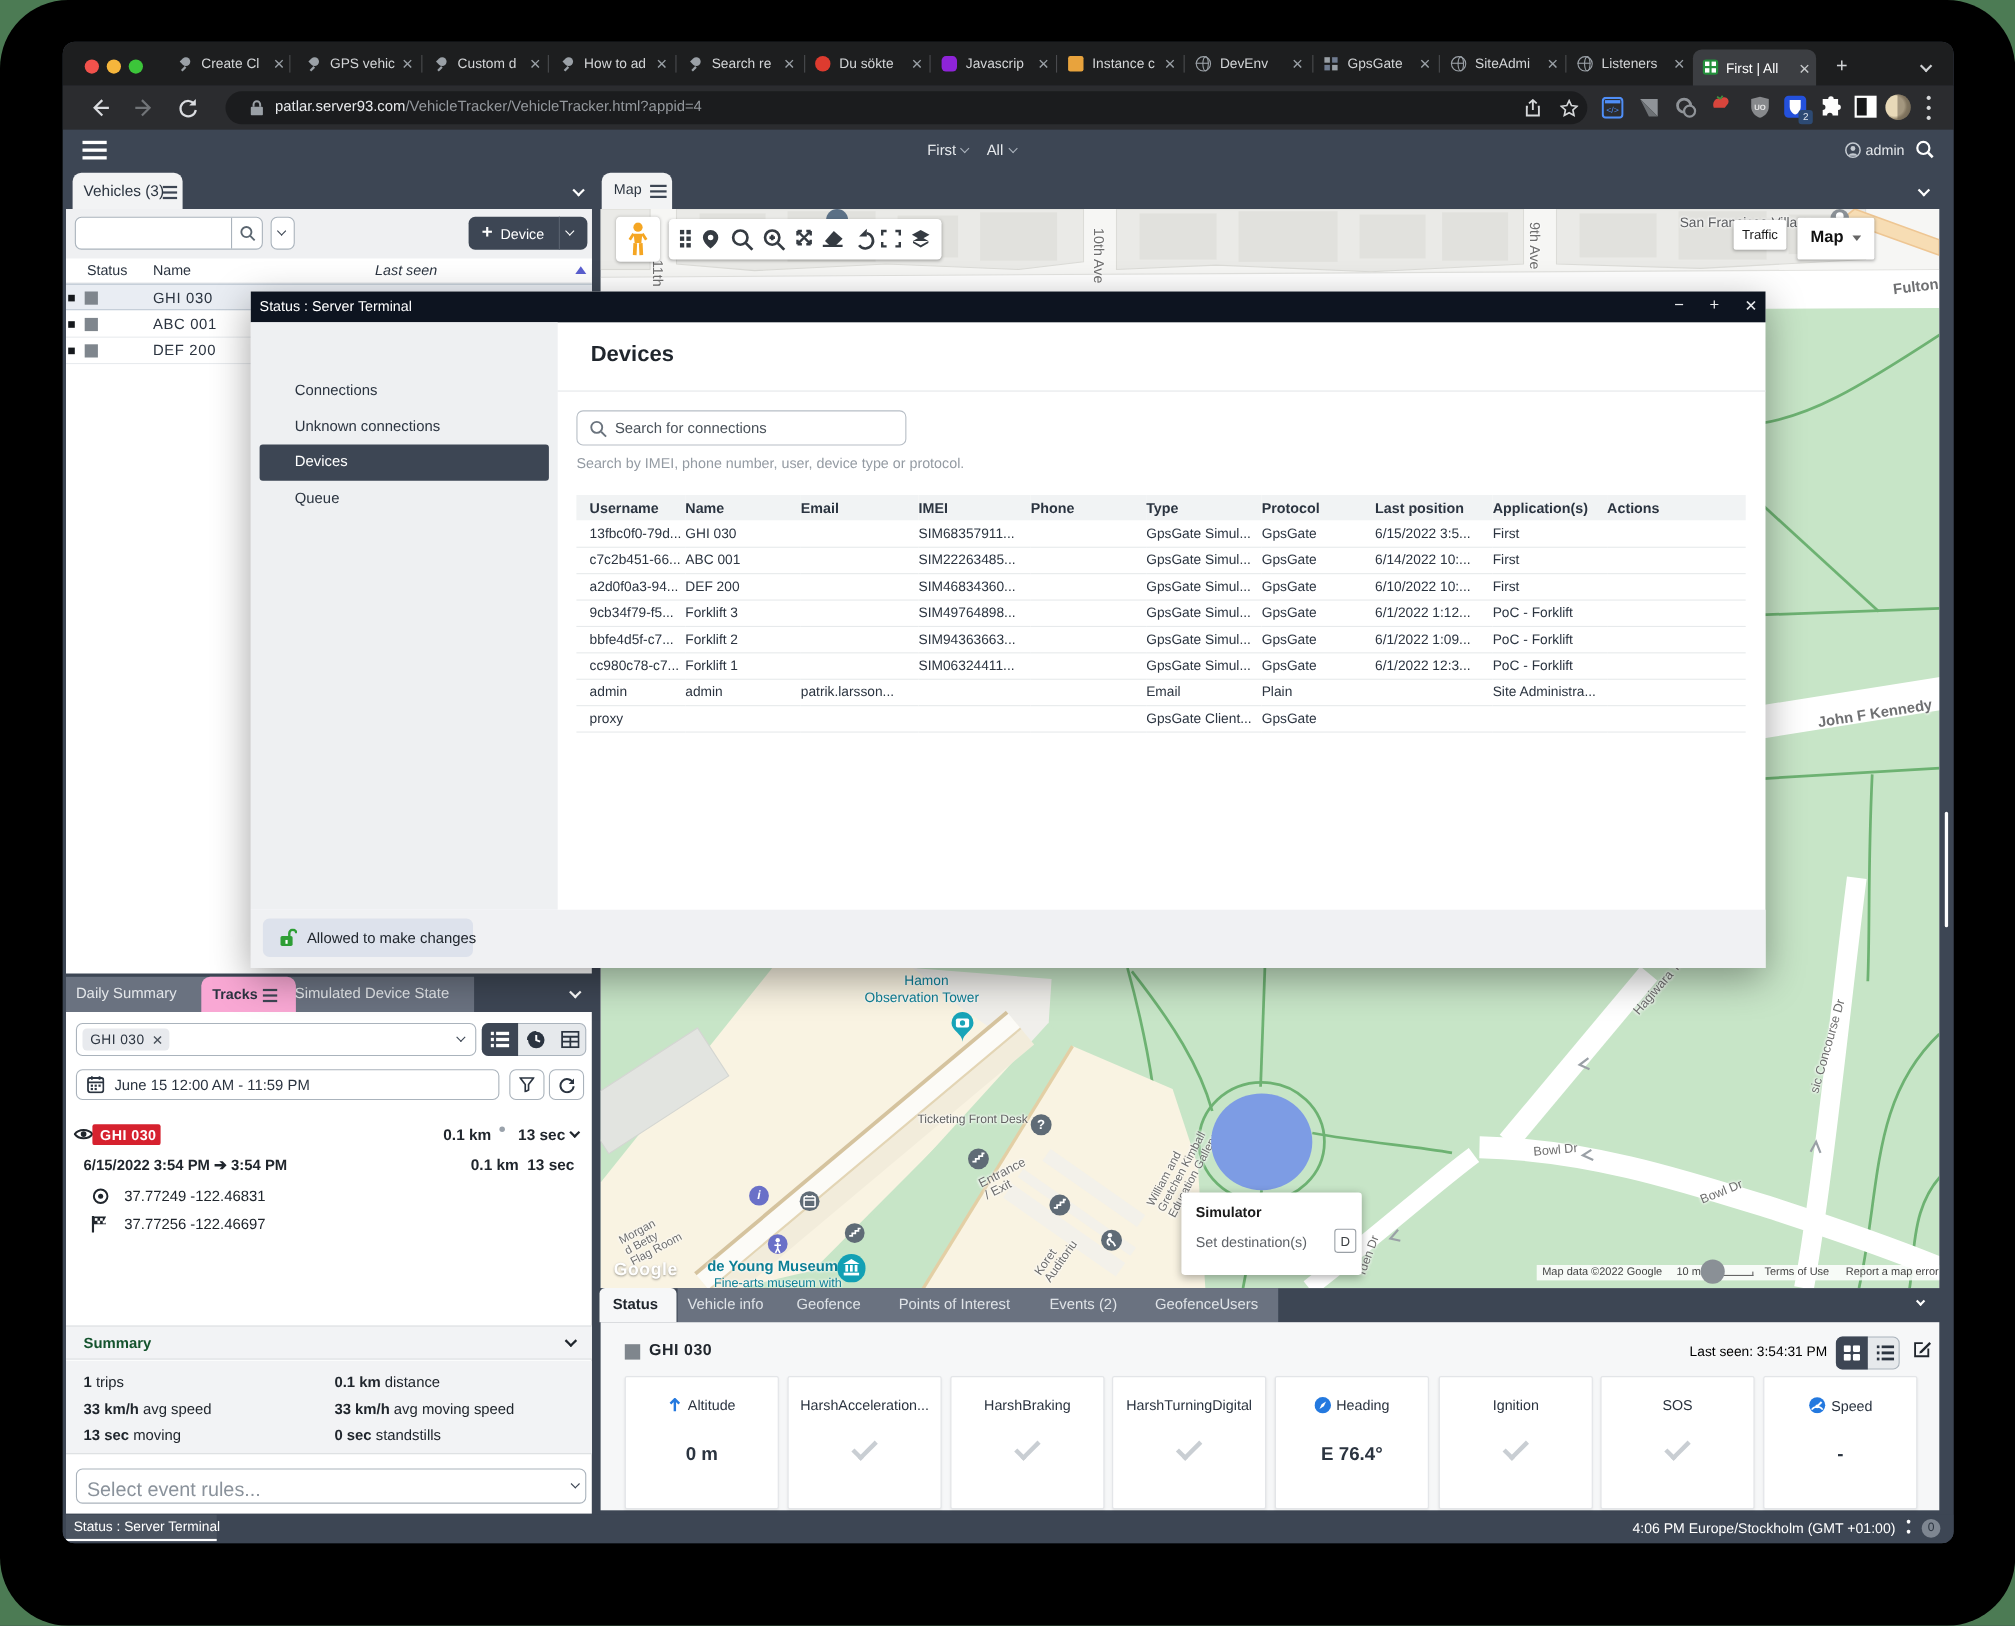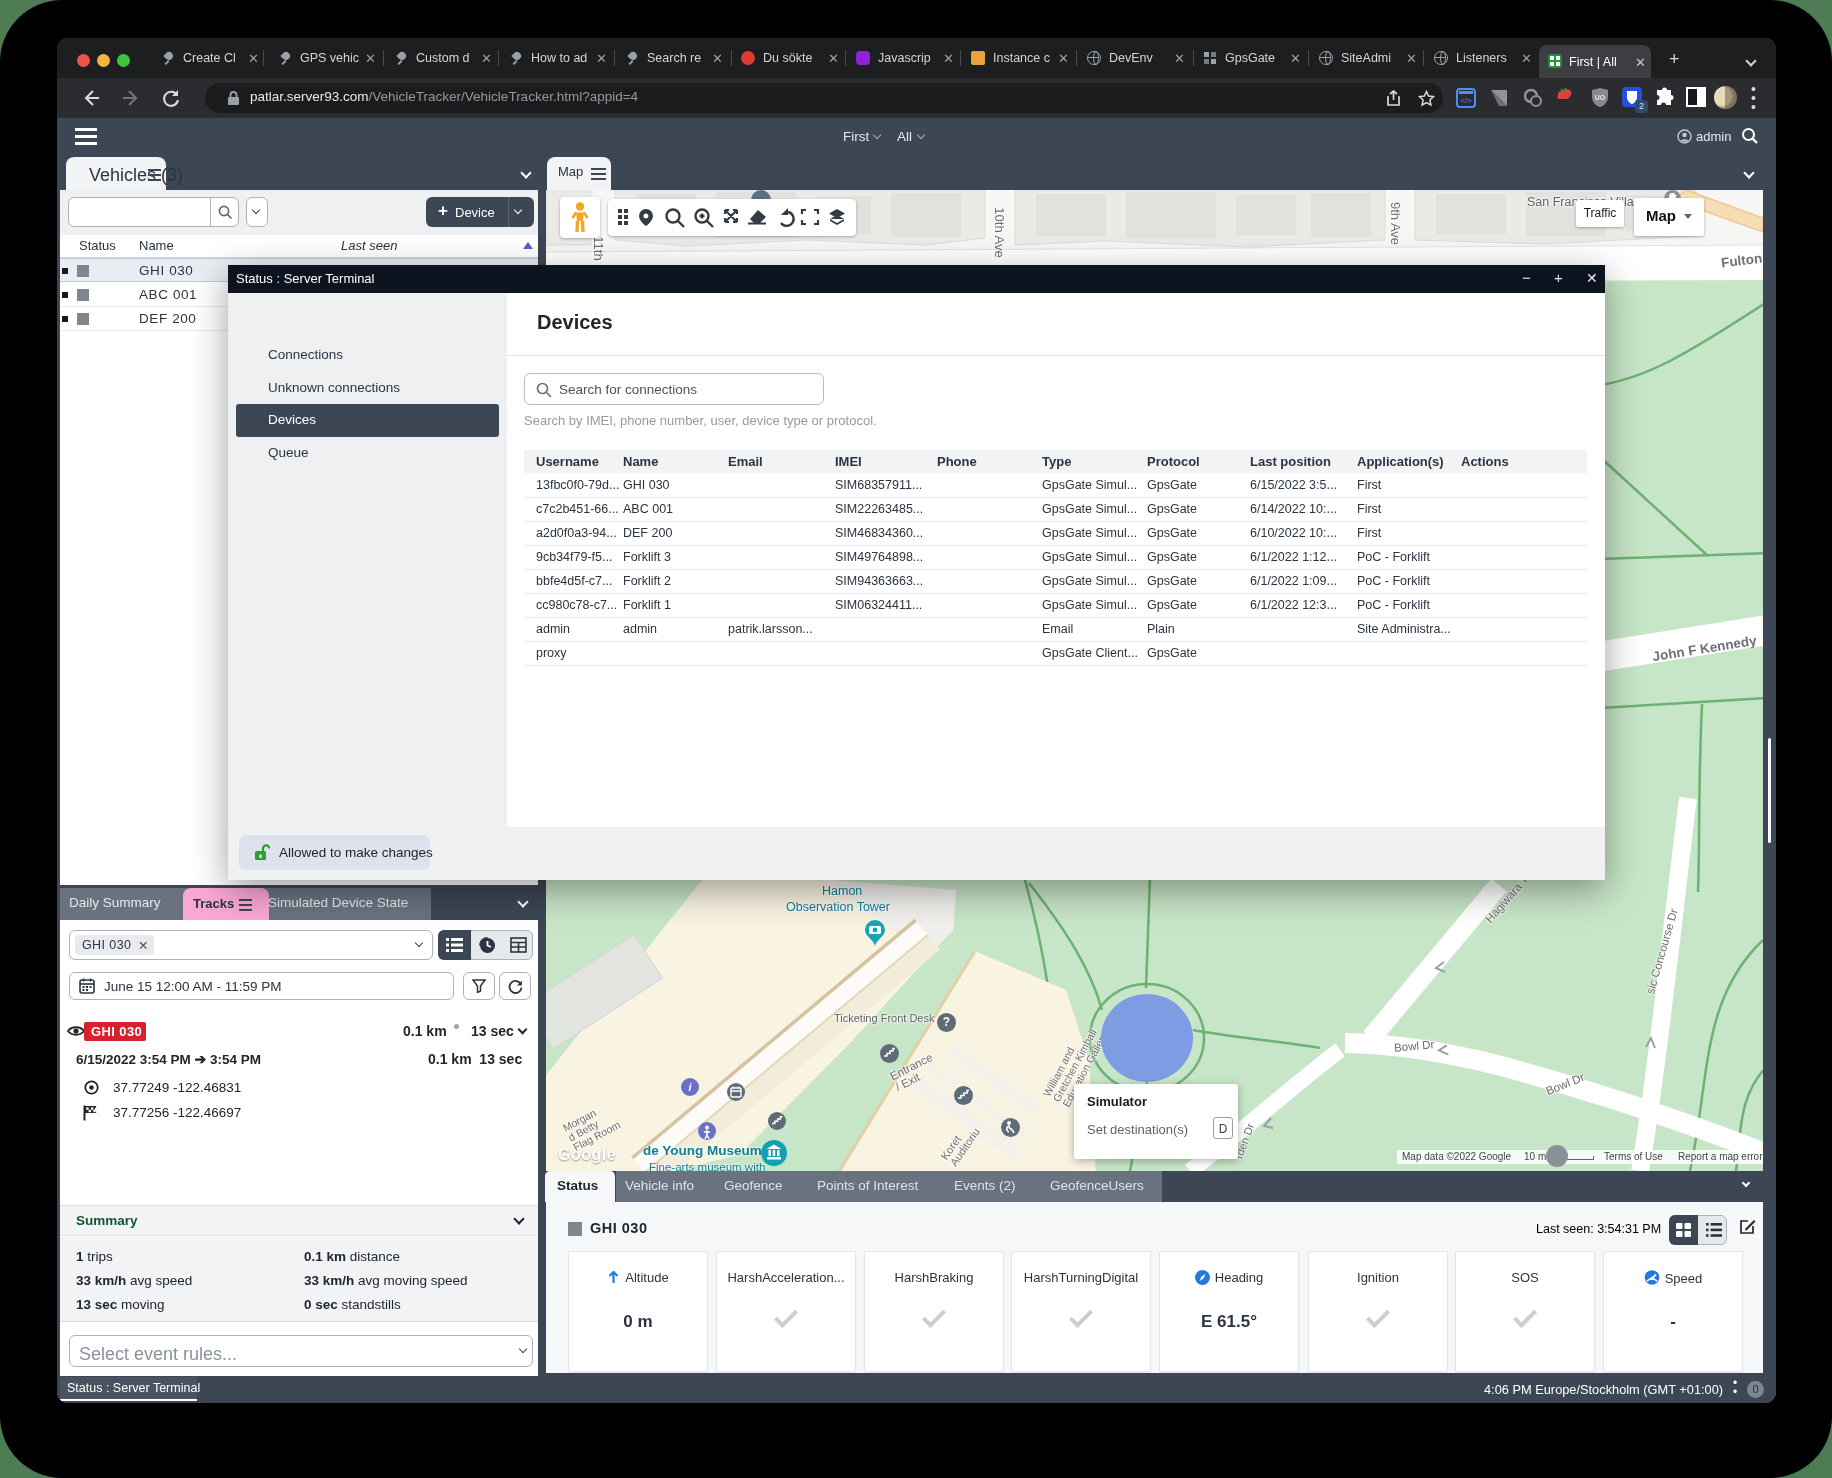--- a/index.html
+++ b/index.html
@@ -240,21 +240,21 @@
         <path d="M3.5 12.5 C4 9.5 11 9.5 11.5 12.5" fill="#c3c9d0"></path>
       </svg>
     <span class="abs" style="left:1639px;top:11px;font-size:13px;">admin</span>
     <svg class="abs" style="left:1684px;top:9px;" width="18" height="18" viewBox="0 0 18 18">
         <circle cx="7.5" cy="7.5" r="5.5" fill="none" stroke="#fff" stroke-width="2"></circle>
         <path d="M11.8 11.8 L16 16" stroke="#fff" stroke-width="2.4"></path>
       </svg>
   </div>
 
   <div class="wtab" style="left:9px;top:119px;width:100px;height:33px;">
-    <span class="abs" style="left:23px;top:8px;font-size:18px;">Vehicles (3)</span>
+    <span class="abs" style="left:10px;top:8px;font-size:14px;">Vehicles (3)</span>
     <span class="hamb abs" style="left:82px;top:12px;width:13px;"></span>
   </div>
   <span class="chev abs" style="left:465px;top:131px;color:#fff;"></span>
   <div class="wtab" style="left:490px;top:119px;width:64px;height:33px;">
     <span class="abs" style="left:11px;top:7px;font-weight:400;">Map</span>
     <span class="hamb abs" style="left:44px;top:11px;"></span>
   </div>
   <span class="chev abs" style="left:1688px;top:131px;color:#fff;"></span>
   <div class="panel" id="vehpanel">
     <div id="vehtools"></div>
@@ -684,21 +684,21 @@
       </div>
     <div class="card" style="left:465px;">
         <div class="cardt">HarshTurningDigital</div>
         <div class="cardv" style="top:55px;"><span class="check"></span></div>
       </div>
     <div class="card" style="left:613px;">
         <div class="cardt"><svg width="15" height="15" viewBox="0 0 15 15" style="vertical-align:-3px;margin-right:5px;">
             <circle cx="7.5" cy="7.5" r="7.5" fill="#2479df"></circle>
             <path d="M10.5 4 L8.5 8.5 L4.5 11 L6.5 6.5 Z" fill="#fff"></path>
           </svg>Heading</div>
-        <div class="cardv">E 61.5°</div>
+        <div class="cardv">E 76.4°</div>
       </div>
     <div class="card" style="left:762px;">
         <div class="cardt">Ignition</div>
         <div class="cardv" style="top:55px;"><span class="check"></span></div>
       </div>
     <div class="card" style="left:909px;">
         <div class="cardt">SOS</div>
         <div class="cardv" style="top:55px;"><span class="check"></span></div>
       </div>
     <div class="card" style="left:1057px;">

